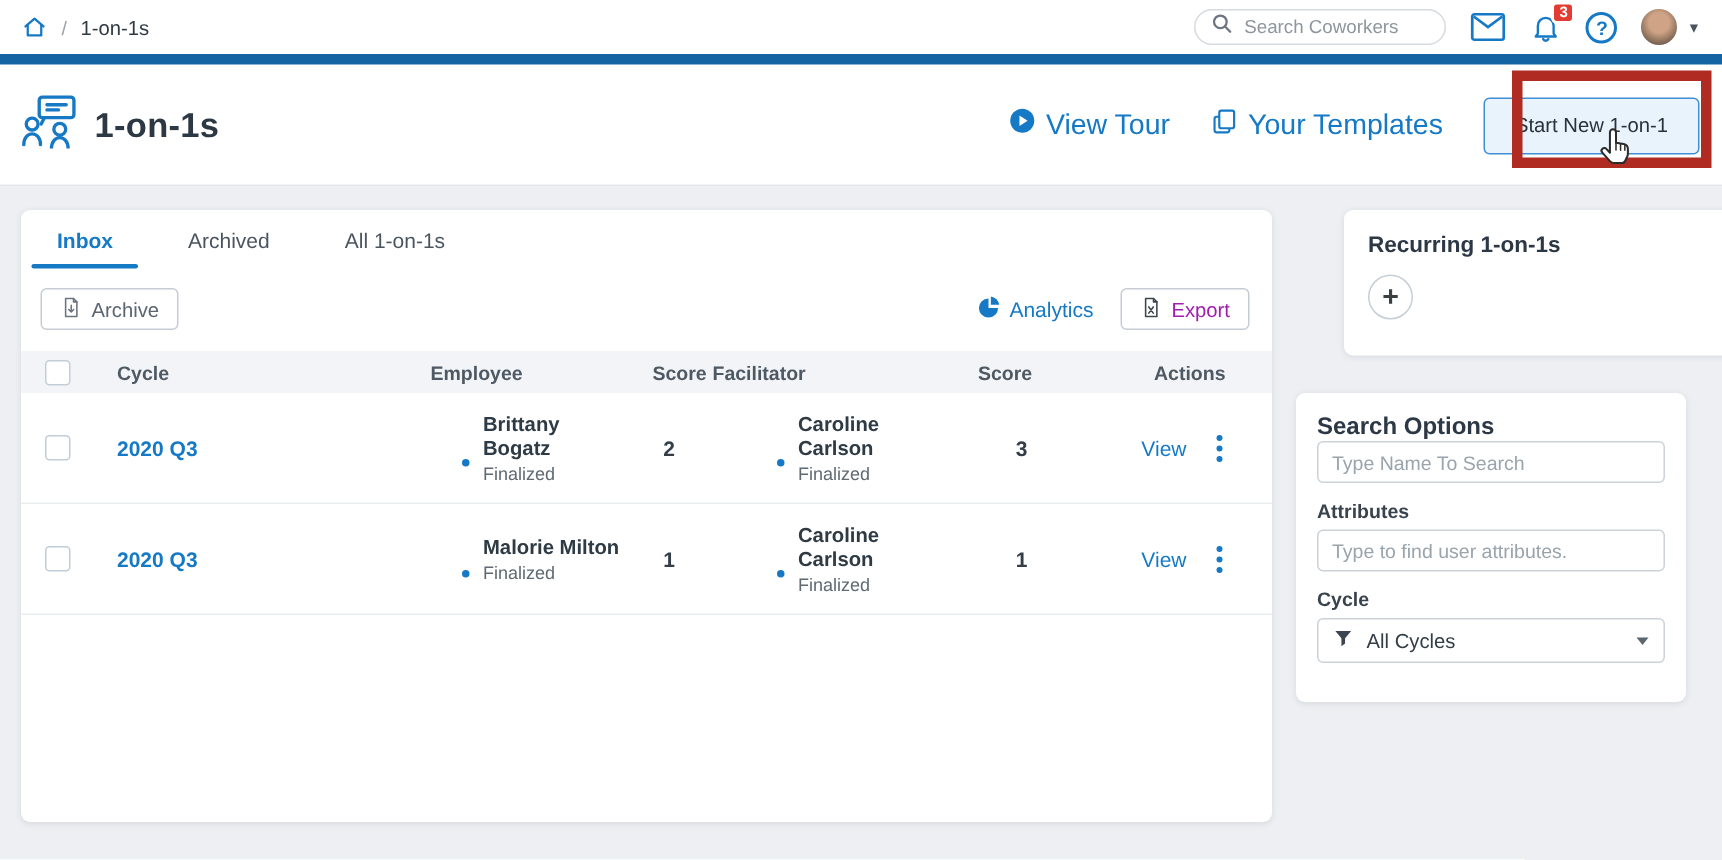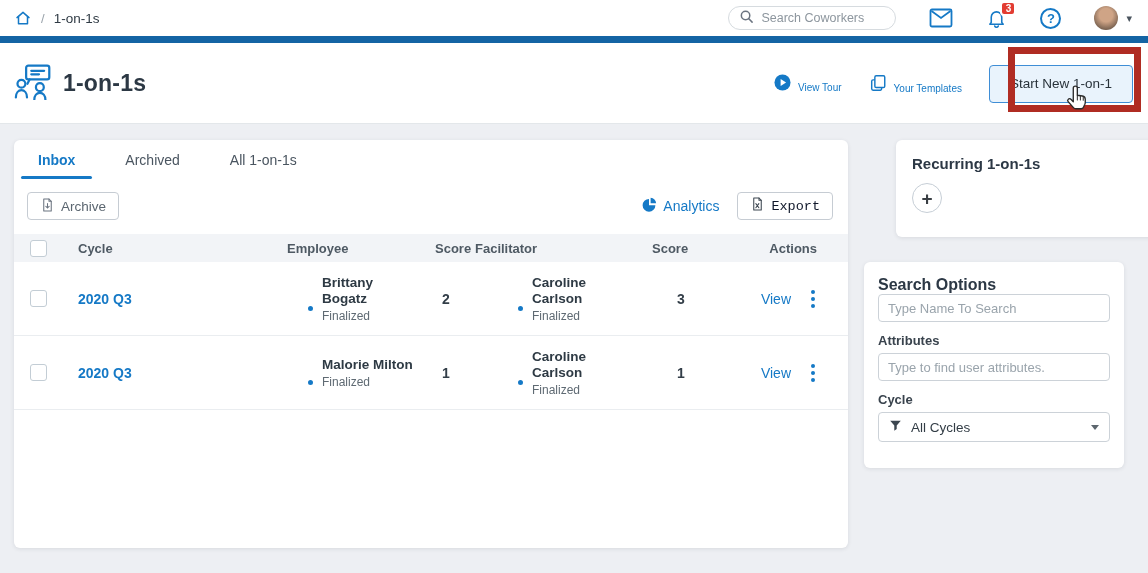--- a/index.html
+++ b/index.html
@@ -5,54 +5,54 @@
   * { margin:0; padding:0; box-sizing:border-box; }
   body { font-family:"Liberation Sans", sans-serif; }
   .page { position:relative; width:1148px; height:573px; background:#edeff3; overflow:hidden; }
   .white-top { position:absolute; top:0; left:0; right:0; height:124px; background:#fff; border-bottom:1px solid #e3e7ea; }
 
   
   .topbar { position:absolute; top:0; left:0; right:0; height:36px; display:flex; align-items:center; justify-content:space-between; padding:0 16px 0 14px; background:#fff; }
   .tb-left { display:flex; align-items:center; gap:9px; }
   .crumb-sep { color:#9aa3ab; font-size:13px; }
   .crumb { color:#2f3a44; font-size:13.5px; }
-  .tb-right { display:flex; align-items:center; gap:33px; }
+  .tb-right { display:flex; align-items:center; gap:16px; }
   .search-pill { display:flex; align-items:center; gap:7px; width:168px; height:24px; border:1px solid #d6dbdf; border-radius:12px; padding:0 10px; background:#fff; }
   .search-pill input { border:0; outline:0; width:100%; font-size:12.5px; color:#333; font-family:"Liberation Sans",sans-serif; }
   .search-pill input::placeholder { color:#8d969e; }
   .icon-btn { position:relative; display:flex; align-items:center; cursor:pointer; }
   .badge { position:absolute; top:-6px; right:-9px; min-width:16px; height:15px; background:#e23c32; color:#fff; font-size:10px; font-weight:700; border-radius:4px; border:2px solid #fff; display:flex; align-items:center; justify-content:center; padding:0 2px; }
   .help-circle { width:21px; height:21px; border:2px solid #1579c6; border-radius:50%; color:#1579c6; font-size:13px; font-weight:700; display:flex; align-items:center; justify-content:center; }
   .avatar-sm { width:24px; height:24px; border-radius:50%; background:radial-gradient(circle at 50% 38%, #cfa486 35%, #6f5a4a 80%); }
   .caret { font-size:11px; color:#4a545e; }
 
   .bluebar { position:absolute; top:36px; left:0; right:0; height:7px; background:#1464a4; }
 
   
   .pagehead { position:absolute; top:43px; left:0; right:0; height:81px; display:flex; align-items:center; padding-left:14px; }
   .ph-title { display:flex; align-items:center; gap:11px; }
   .ph-title h1 { font-size:23px; font-weight:700; color:#2c3844; letter-spacing:.2px; }
   .ph-actions { margin-left:auto; margin-right:15px; display:flex; align-items:center; gap:27px; }
-  .blue-link { display:flex; align-items:flex-end; gap:7px; color:#1579c6; font-size:10px; cursor:pointer; text-decoration:none; }
+  .blue-link { display:flex; align-items:center; gap:7px; color:#1579c6; font-size:19px; cursor:pointer; text-decoration:none; }
   .start-btn { height:38px; padding:0 20px; background:#e9f3fc; border:1px solid #3f8ed6; border-radius:4px; color:#28323a; font-size:13.5px; font-family:"Liberation Sans",sans-serif; cursor:pointer; }
   .annotation-box { position:absolute; left:1008px; top:47px; width:133px; height:65px; border:7px solid #b02c23; z-index:5; }
   .cursor-hand { position:absolute; left:1064px; top:84px; z-index:6; }
 
   
   .card { position:absolute; background:#fff; border-radius:6px; box-shadow:0 1px 4px rgba(25,35,50,.10); }
   .main-card { left:14px; top:140px; width:834px; height:408px; }
 
   .tabs { display:flex; align-items:center; height:39px; padding-left:7px;gap:16px; }
   .tab { position:relative; height:39px; line-height:41px; padding:0 17px; font-size:14px; color:#4a5560; cursor:pointer; }
   .tab.active { color:#1579c6; font-weight:700; }
   .tab.active::after { content:""; position:absolute; left:0; right:0; bottom:0; height:3px; background:#1579c6; border-radius:2px; }
 
   .toolbar { margin-top:13px; height:28px; display:flex; align-items:center; justify-content:space-between; padding:0 15px 0 13px; }
   .sm-btn { height:28px; display:flex; align-items:center; gap:6px; padding:0 12px; background:#fff; border:1px solid #c6ccd3; border-radius:4px; font-size:13.5px; color:#5b6670; font-family:"Liberation Sans",sans-serif; cursor:pointer; }
-  .sm-btn.dark { color:#0f172a;font-family:Liberation Mono, monospace; }
+  .sm-btn.dark { color:#a21caf; }
   .toolbar-right { display:flex; align-items:center; gap:18px; }
   .analytics-link { display:flex; align-items:center; gap:6px; color:#1579c6; font-size:14px; cursor:pointer; text-decoration:none; }
 
   .grid-row { display:grid; grid-template-columns:48px 209px 146px 58px 177px 58px 138px; align-items:center; }
   .thead { margin-top:14px; height:28px; background:#f2f4f7; font-size:13px; font-weight:700; color:#4e5963; }
   .th-cycle { padding-left:16px; } .th-emp { padding-left:16px; } .th-score1 { padding-left:18px; }
   .th-actions { text-align:right; padding-right:31px; }
 
   .trow { height:74px; border-bottom:1px solid #eaedf0; }
   .cb { width:17px; height:17px; border:1.5px solid #c3cdd5; border-radius:3px; background:#fff; margin-left:16px; cursor:pointer; }

